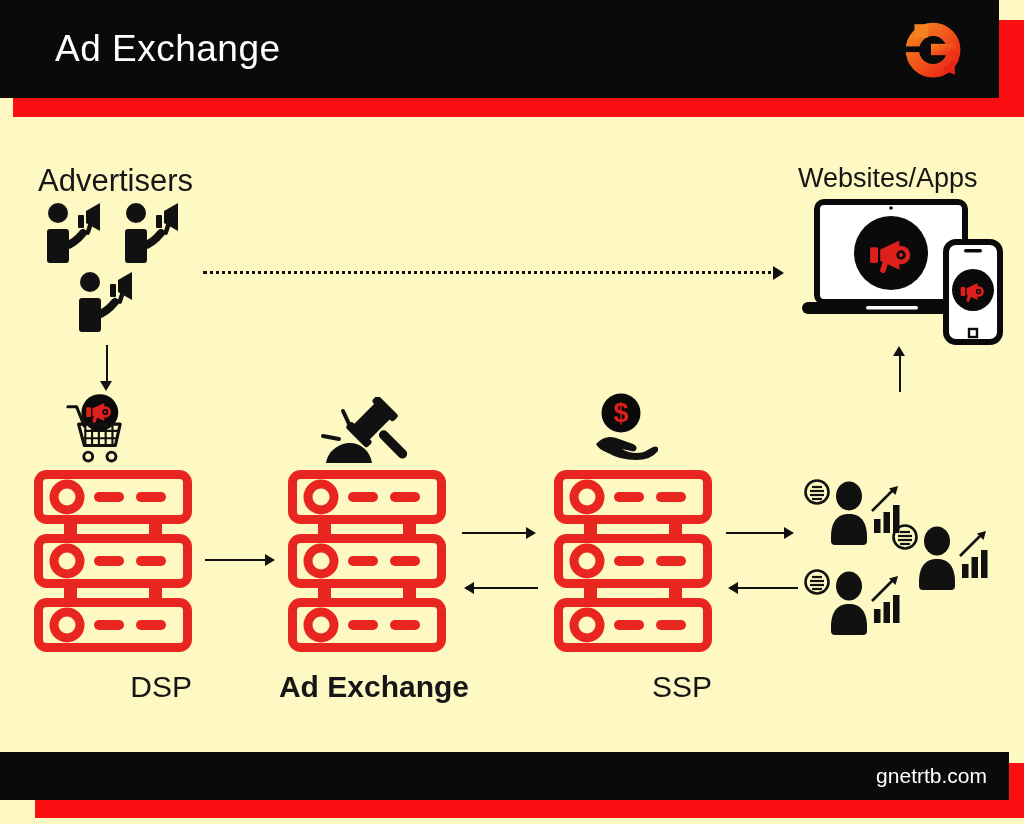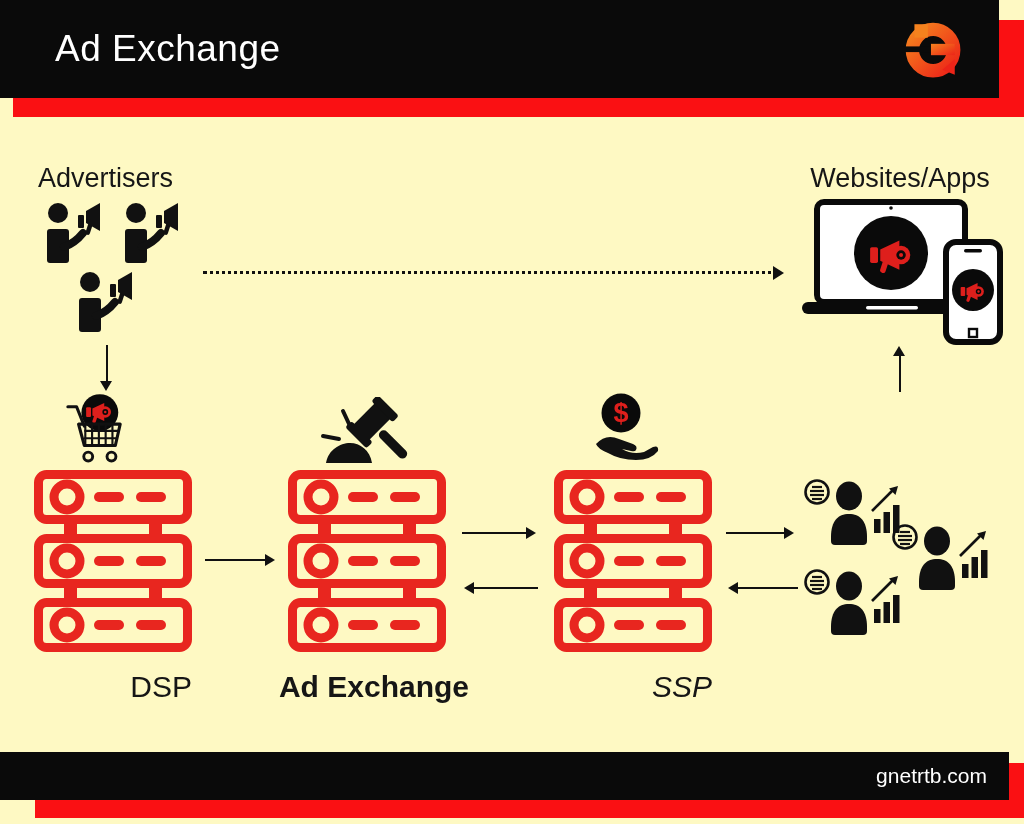--- a/index.html
+++ b/index.html
@@ -21,26 +21,26 @@
   .hdr-title{position:absolute;left:55px;top:28px;color:#ffffff;font-size:37px;font-weight:400;letter-spacing:.5px;}
   .hdr-logo{position:absolute;right:36px;top:18px;width:62px;height:62px;}
 
   .ftr-red{position:absolute;left:35px;top:763px;width:989px;height:55px;background:var(--banner-red);z-index:1;}
   .ftr-black{position:absolute;left:0;top:752px;width:1009px;height:48px;background:#0a0a0a;z-index:2;
              display:flex;align-items:center;justify-content:flex-end;padding-right:22px;}
   .ftr-site{color:#ffffff;font-size:21px;}
 
   
   .lbl{position:absolute;color:#161616;white-space:nowrap;}
-  .lbl-advertisers{left:38px;top:163px;font-size:27px;}
-  .lbl-websites{left:798px;top:163px;width:204px;text-align:center;font-size:27px;}
+  .lbl-advertisers{left:38px;top:163px;font-size:31px;}
+  .lbl-websites{left:798px;top:163px;width:204px;text-align:left;font-size:27px;}
   .node-lbl{top:670px;font-size:30px;text-align:right;}
   .lbl-dsp{left:34px;width:158px;}
   .lbl-adx{left:264px;width:205px;font-weight:700;}
-  .lbl-ssp{left:554px;width:158px;font-style:italic;}
+  .lbl-ssp{left:554px;width:158px;}
   .lbl-pub{left:802px;width:200px;}
 
   
   .arr{position:absolute;height:0;border-top:2.4px solid var(--ink);}
   .arr.right::after{content:'';position:absolute;right:-10px;top:-7.5px;
     border:6.5px solid transparent;border-left:10px solid var(--ink);}
   .arr.left::after{content:'';position:absolute;left:-10px;top:-7.5px;
     border:6.5px solid transparent;border-right:10px solid var(--ink);}
   .arr-dotted{position:absolute;height:0;border-top:3.4px dotted var(--ink);}
   .arr-dotted::after{content:'';position:absolute;right:-12px;top:-8px;

